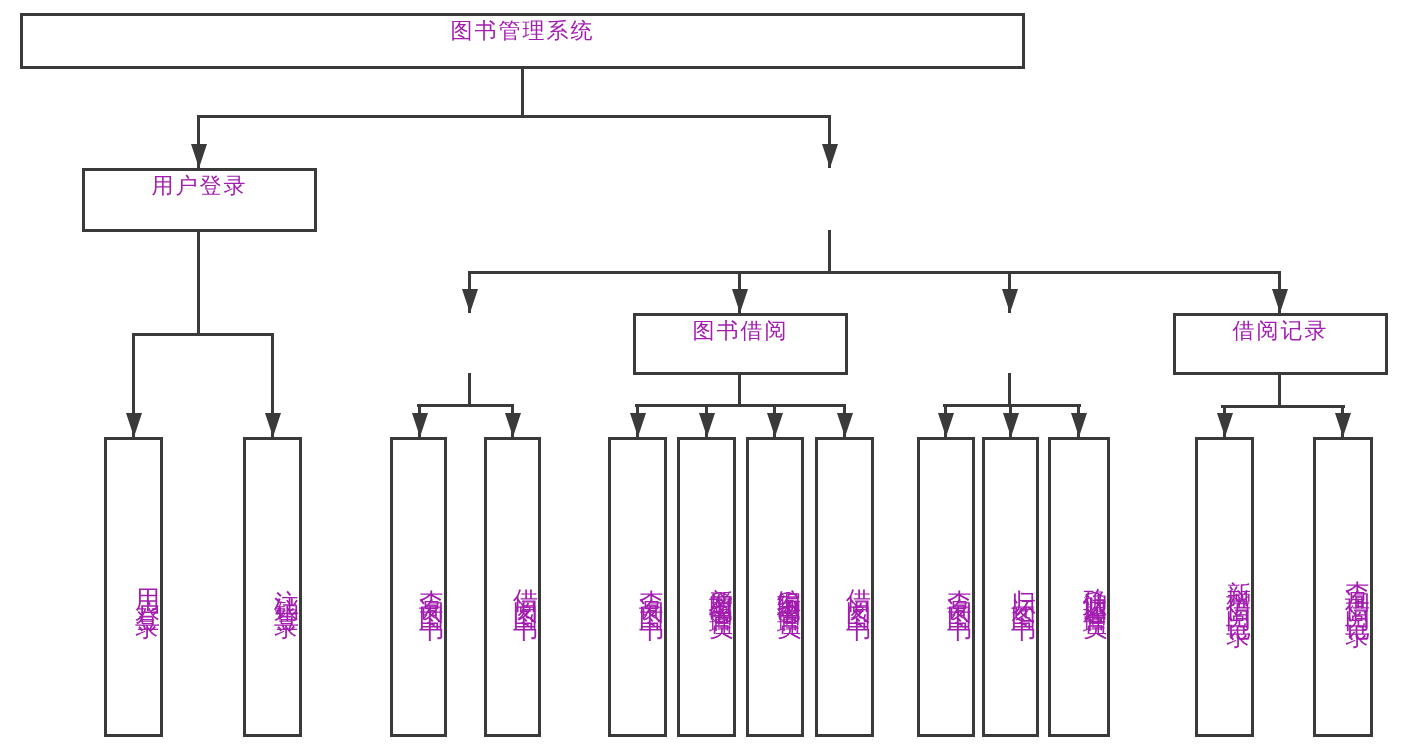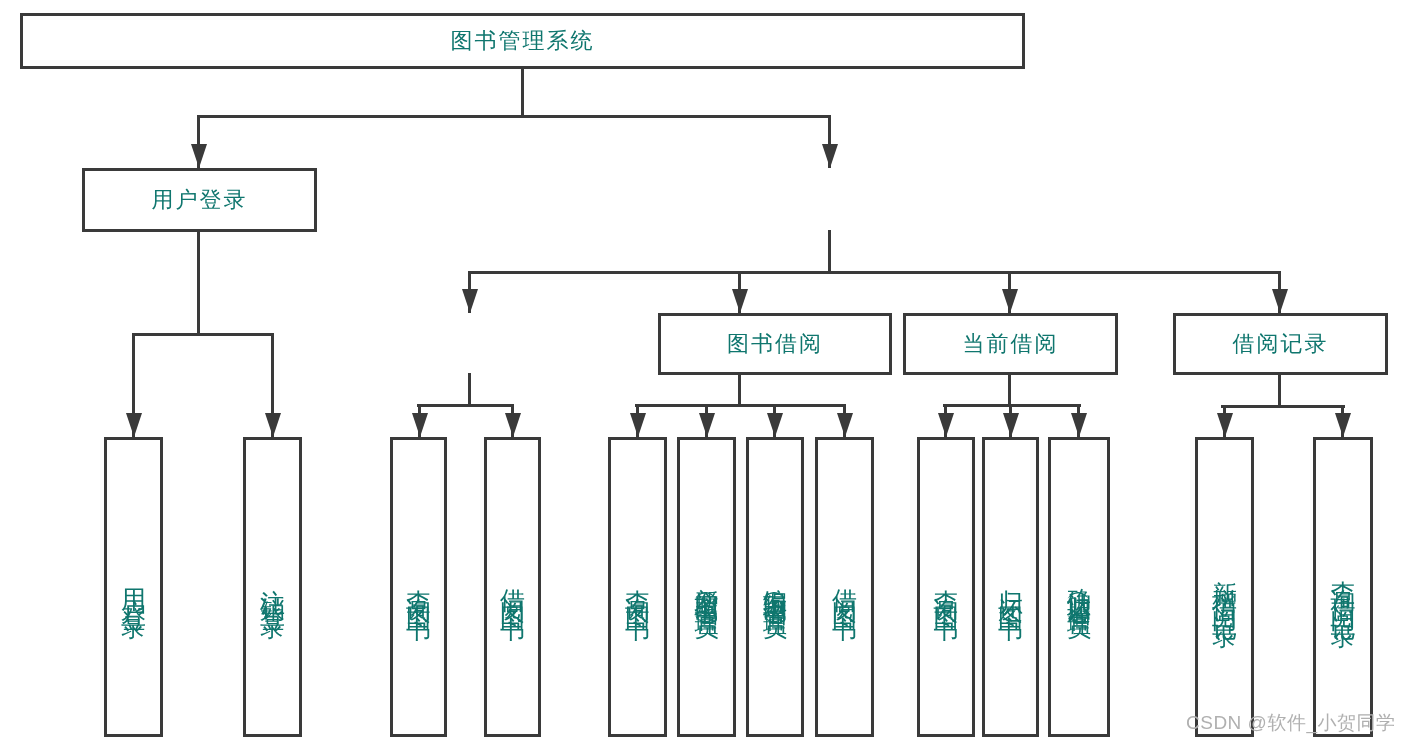--- a/index.html
+++ b/index.html
@@ -9,23 +9,22 @@
     height: 747px;
     background: #ffffff;
     font-family: "Liberation Sans", sans-serif;
     overflow: hidden;
   }
   .node {
     position: absolute;
     box-sizing: border-box;
     border: 3px solid #3a3a3a;
     background: #ffffff;
-    color: #0f766e;
+    color: #a21caf;
     display: flex;
-    align-items: center;
     justify-content: center;
   }
   .node.h {
     font-size: 22px;
     letter-spacing: 2px;
     white-space: nowrap;
   }
   .node.v {
     writing-mode: vertical-rl;
     text-orientation: mixed;
@@ -70,25 +69,22 @@
 <div class="stage">
 
   <div class="node h" style="left:20px; top:13px; width:1005px; height:56px">
     <span>图书管理系统</span>
   </div>
 
   <div class="node h" style="left:82px; top:168px; width:235px; height:64px">
     <span>用户登录</span>
   </div>
 
-  <div class="node h" style="left:658px; top:313px; width:234px; height:62px">
+  <div class="node h" style="left:633px; top:313px; width:215px; height:62px">
     <span>图书借阅</span>
-  </div>
-  <div class="node h" style="left:903px; top:313px; width:215px; height:62px">
-    <span>当前借阅</span>
   </div>
   <div class="node h" style="left:1173px; top:313px; width:215px; height:62px">
     <span>借阅记录</span>
   </div>
 
   <div class="node v" style="left:104px; top:437px; width:59px; height:300px">
     <span>用户登录</span>
   </div>
   <div class="node v" style="left:243px; top:437px; width:59px; height:300px">
     <span>注销登录</span>
@@ -164,15 +160,14 @@
   <div class="line" style="left:943px; top:404px; width:138px; height:3px"></div>
   <div class="arrow" style="left:944px; top:406px; height:31px"></div>
   <div class="arrow" style="left:1009px; top:406px; height:31px"></div>
   <div class="arrow" style="left:1077px; top:406px; height:31px"></div>
 
   <div class="line" style="left:1278px; top:373px; width:3px; height:35px"></div>
   <div class="line" style="left:1221px; top:405px; width:124px; height:3px"></div>
   <div class="arrow" style="left:1223px; top:407px; height:30px"></div>
   <div class="arrow" style="left:1341px; top:407px; height:30px"></div>
 
-  <div class="watermark">CSDN @软件_小贺同学</div>
 
 </div>
 
 </body></html>

